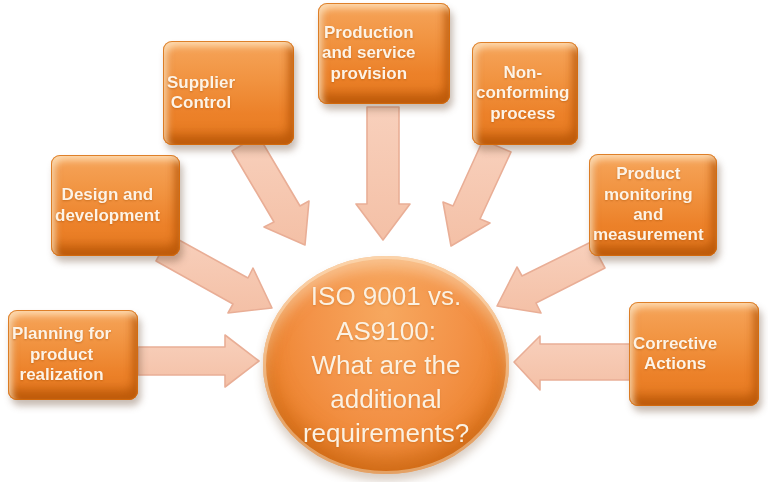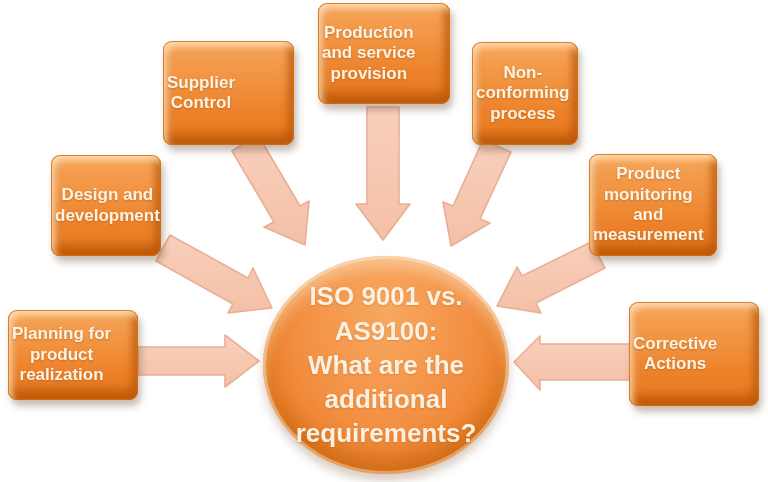--- a/index.html
+++ b/index.html
@@ -23,41 +23,41 @@
       inset 0 -11px 12px rgba(170,78,0,.45),
       3px 6px 7px rgba(110,80,55,.38);
   }
   .node-label{
     color:#fdf3e6;font-weight:bold;font-size:17px;line-height:1.2;
     text-align:center;white-space:pre-line;
     text-shadow:0 1px 2px rgba(160,75,0,.45);
     padding:0 4px;
   }
   .n-planning   {left:8px;   top:310px; width:130px; height:90px;}
-  .n-design     {left:51px;  top:155px; width:110px; height:101px;}
+  .n-design     {left:51px;  top:155px; width:129px; height:101px;}
   .n-supplier   {left:163px; top:41px;  width:131px; height:104px;}
   .n-production {left:318px; top:3px;   width:132px; height:101px;}
   .n-nonconforming{left:472px;top:42px; width:106px; height:103px;}
   .n-monitoring {left:589px; top:154px; width:128px; height:102px;}
   .n-corrective {left:629px; top:302px; width:130px; height:104px;}
 
   .center-circle{
     position:absolute;z-index:2;
     left:263px;top:256px;width:246px;height:218px;
     border-radius:50%;
     display:flex;align-items:center;justify-content:center;
     background:radial-gradient(ellipse at 50% 26%,#f7a85f 0%,#f39247 45%,#ee8530 70%,#e87b21 92%,#e07117 100%);
     box-shadow:
       inset 0 0 0 3px rgba(255,240,214,.4),
       inset 0 12px 14px rgba(255,235,205,.5),
       inset 0 -16px 22px rgba(182,86,0,.55),
       0 7px 10px rgba(125,88,55,.3);
   }
   .center-label{
-    color:#fbf1e2;font-size:26px;line-height:1.32;font-weight:bold;
+    color:#fbf1e2;font-size:26px;line-height:1.32;font-weight:normal;
     text-align:center;white-space:pre-line;
     text-shadow:0 1px 2px rgba(170,85,0,.3);
   }
 </style>
 </head>
 <body>
 
 <div class="stage">
 
   <svg class="arrows" width="768" height="482" viewBox="0 0 768 482">

